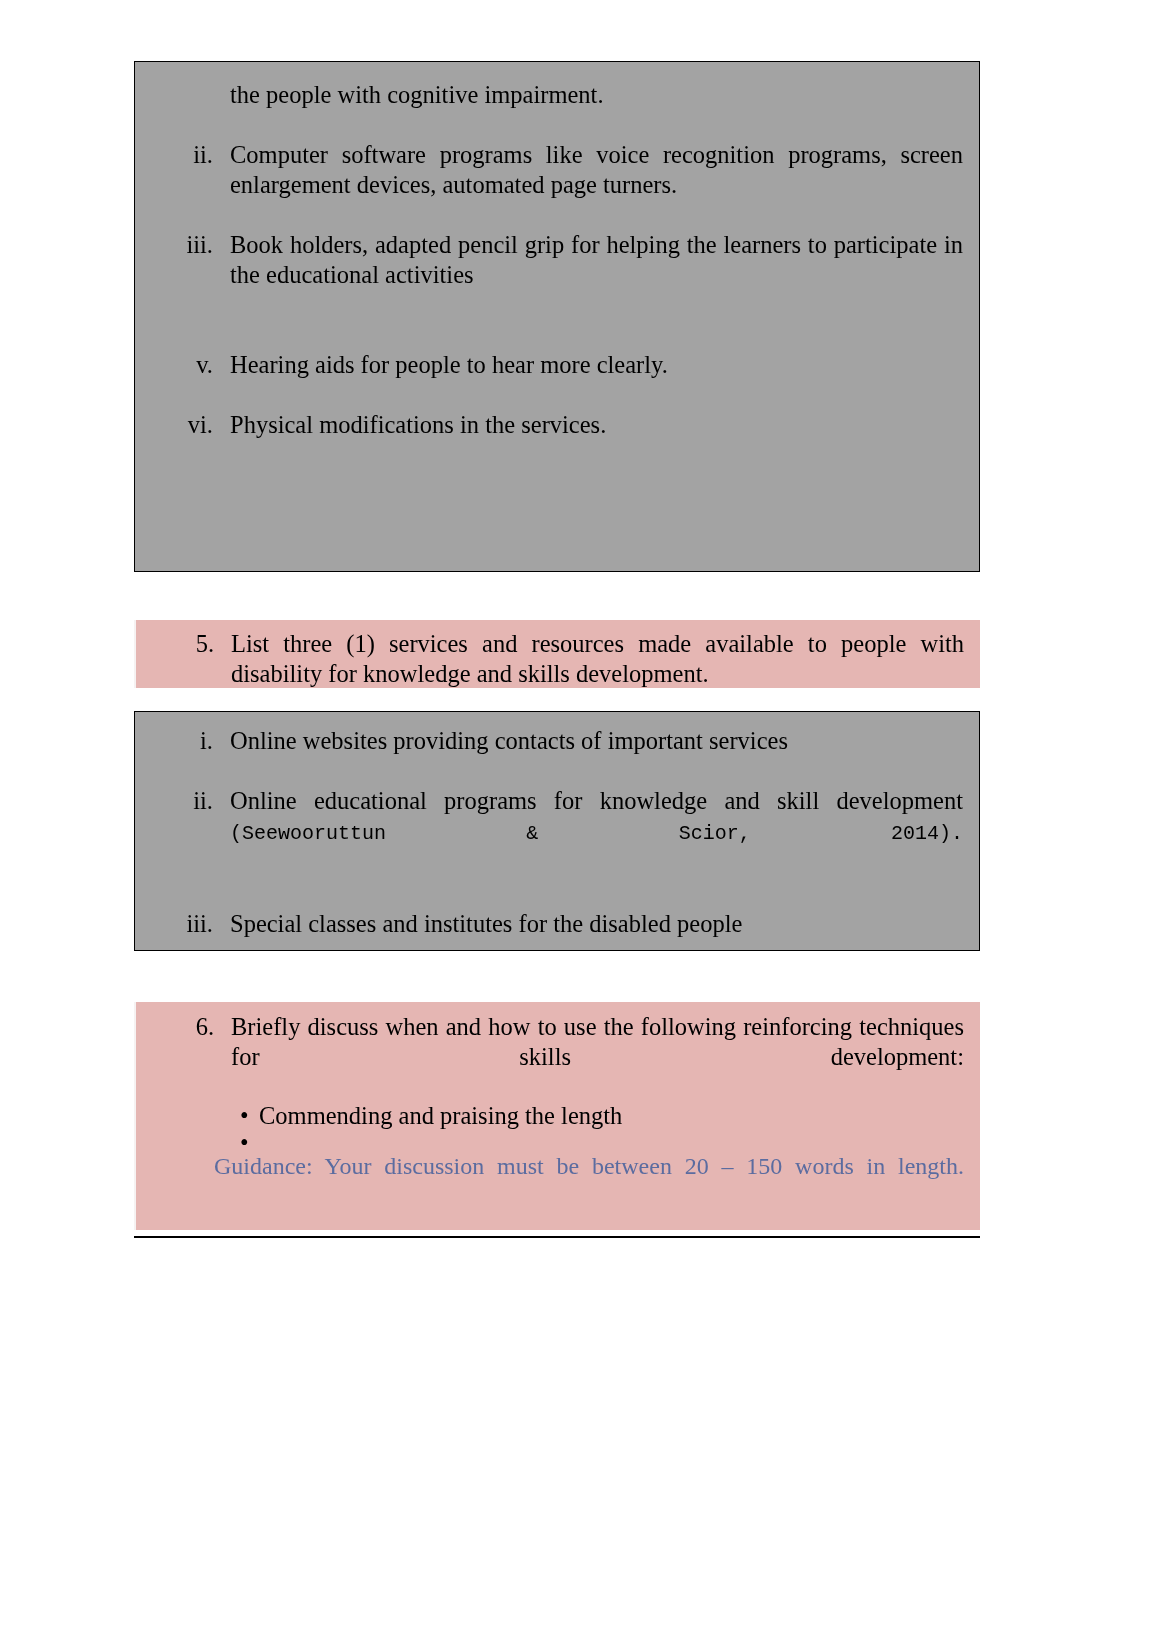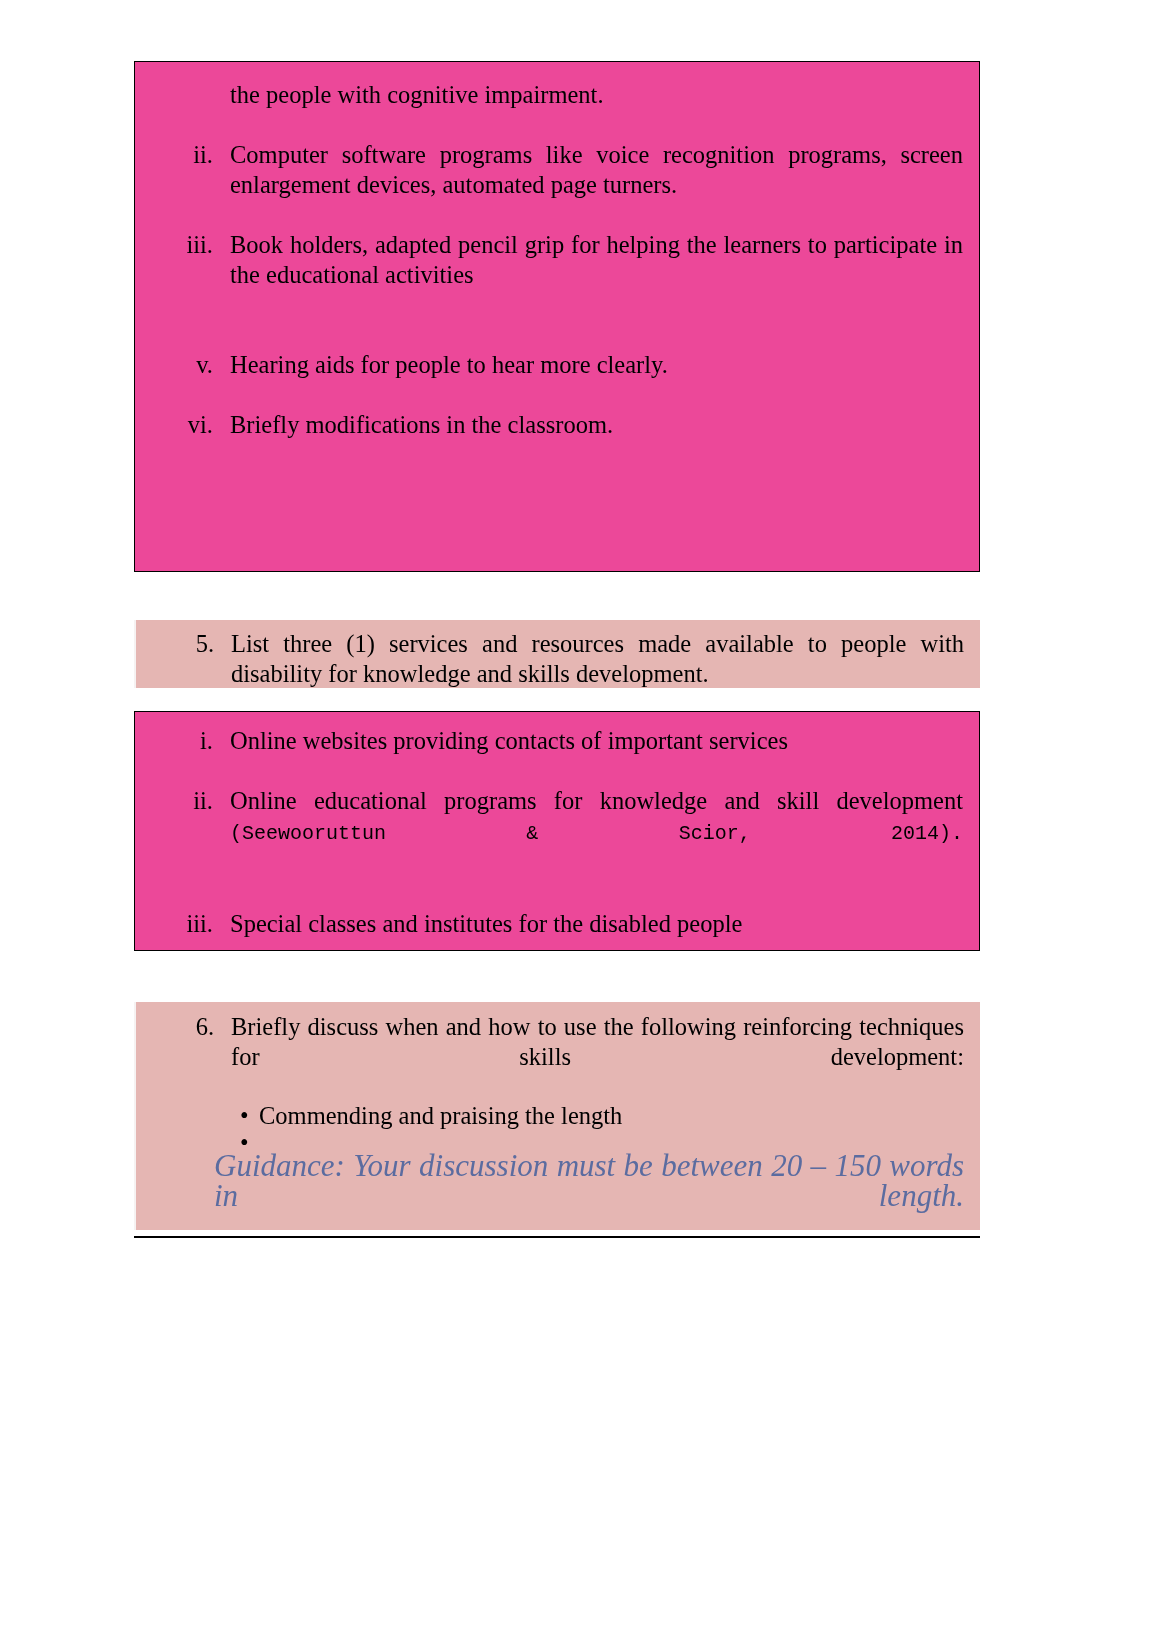--- a/index.html
+++ b/index.html
@@ -21,21 +21,21 @@
     left: 0;
     top: 0;
     width: 1158px;
     height: 1638px;
   }
 
   
   .answer-box {
     position: absolute;
     border: 1.5px solid #000000;
-    background: #ec4899;
+    background: #a3a3a3;
     box-sizing: border-box;
   }
 
   
   .question-band {
     position: absolute;
     background: #e5b6b3;
     box-sizing: border-box;
     border-left: 2px solid #f6f2f2;
   }
@@ -90,23 +90,22 @@
     position: relative;
     padding-left: 45px;
   }
   .bullets li .dot {
     position: absolute;
     left: 26px;
     top: 0;
   }
 
   .guidance {
-    font-style: italic;
     color: #5b6ca0;
-    font-size: 31px;
+    font-size: 24px;
     line-height: 30px;
     text-align: justify;
   }
   .guidance::after {
     content: "";
     display: inline-block;
     width: 100%;
   }
 
   .hrule {
@@ -149,21 +148,21 @@
 
     <div class="row ans-row">
       <div class="marker">v.</div>
       <div class="body-text">Hearing aids for people to hear more clearly.</div>
     </div>
 
     <div class="spacer"></div>
 
     <div class="row ans-row">
       <div class="marker">vi.</div>
-      <div class="body-text">Briefly modifications in the classroom.</div>
+      <div class="body-text">Physical modifications in the services.</div>
     </div>
   </div>
 
   <div class="question-band" style="left:134px; top:620px; width:846px; height:68px; padding:9px 16px 0 16px;">
     <div class="row q-row">
       <div class="marker">5.</div>
       <div class="body-text">List three (1) services and resources made available to people with disability for knowledge and skills development.</div>
     </div>
   </div>
 

